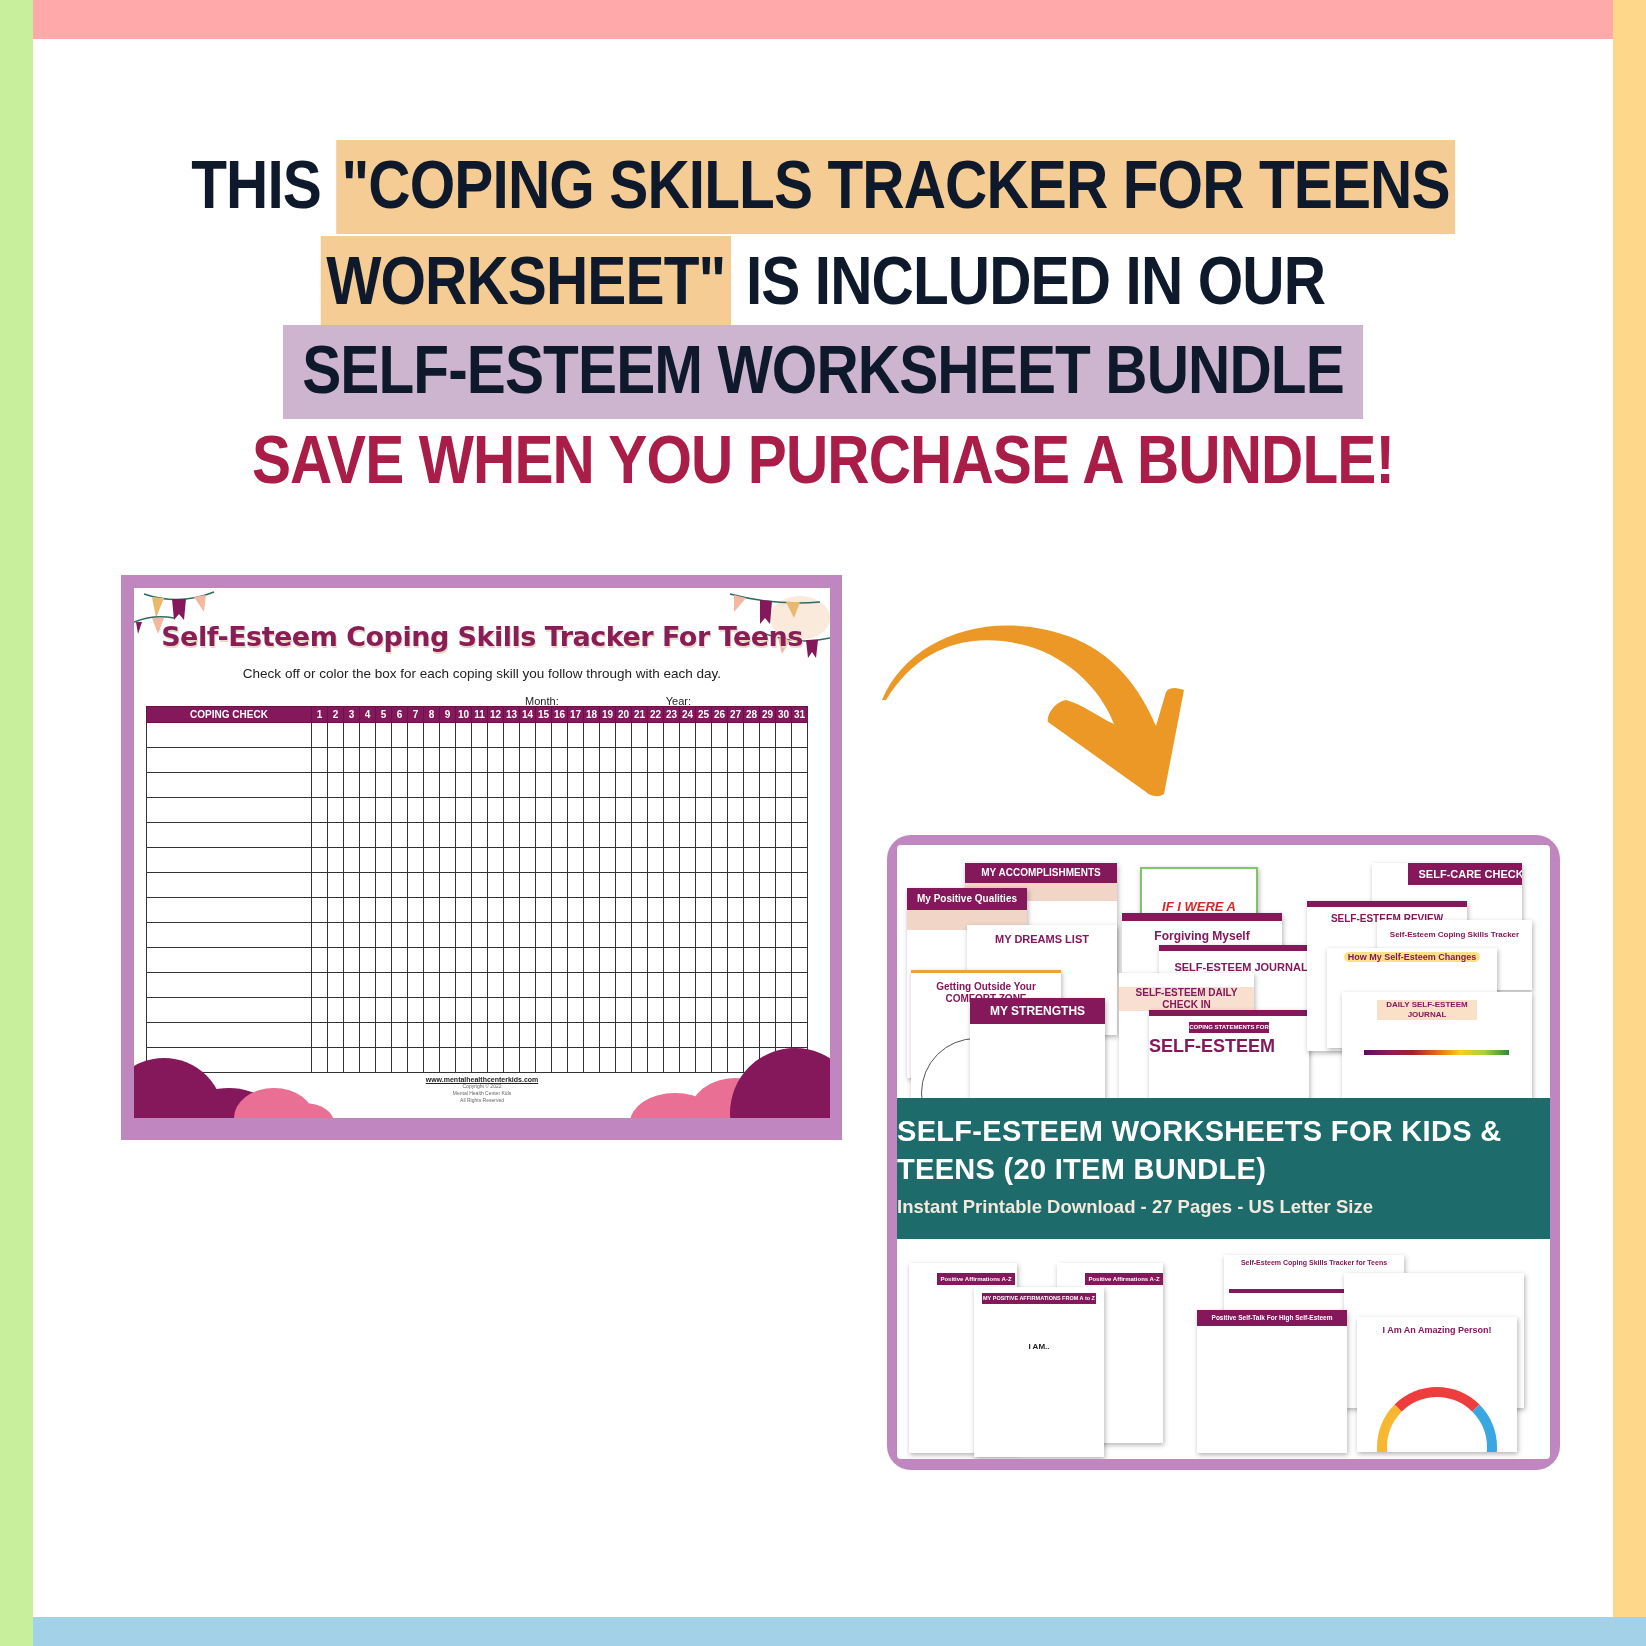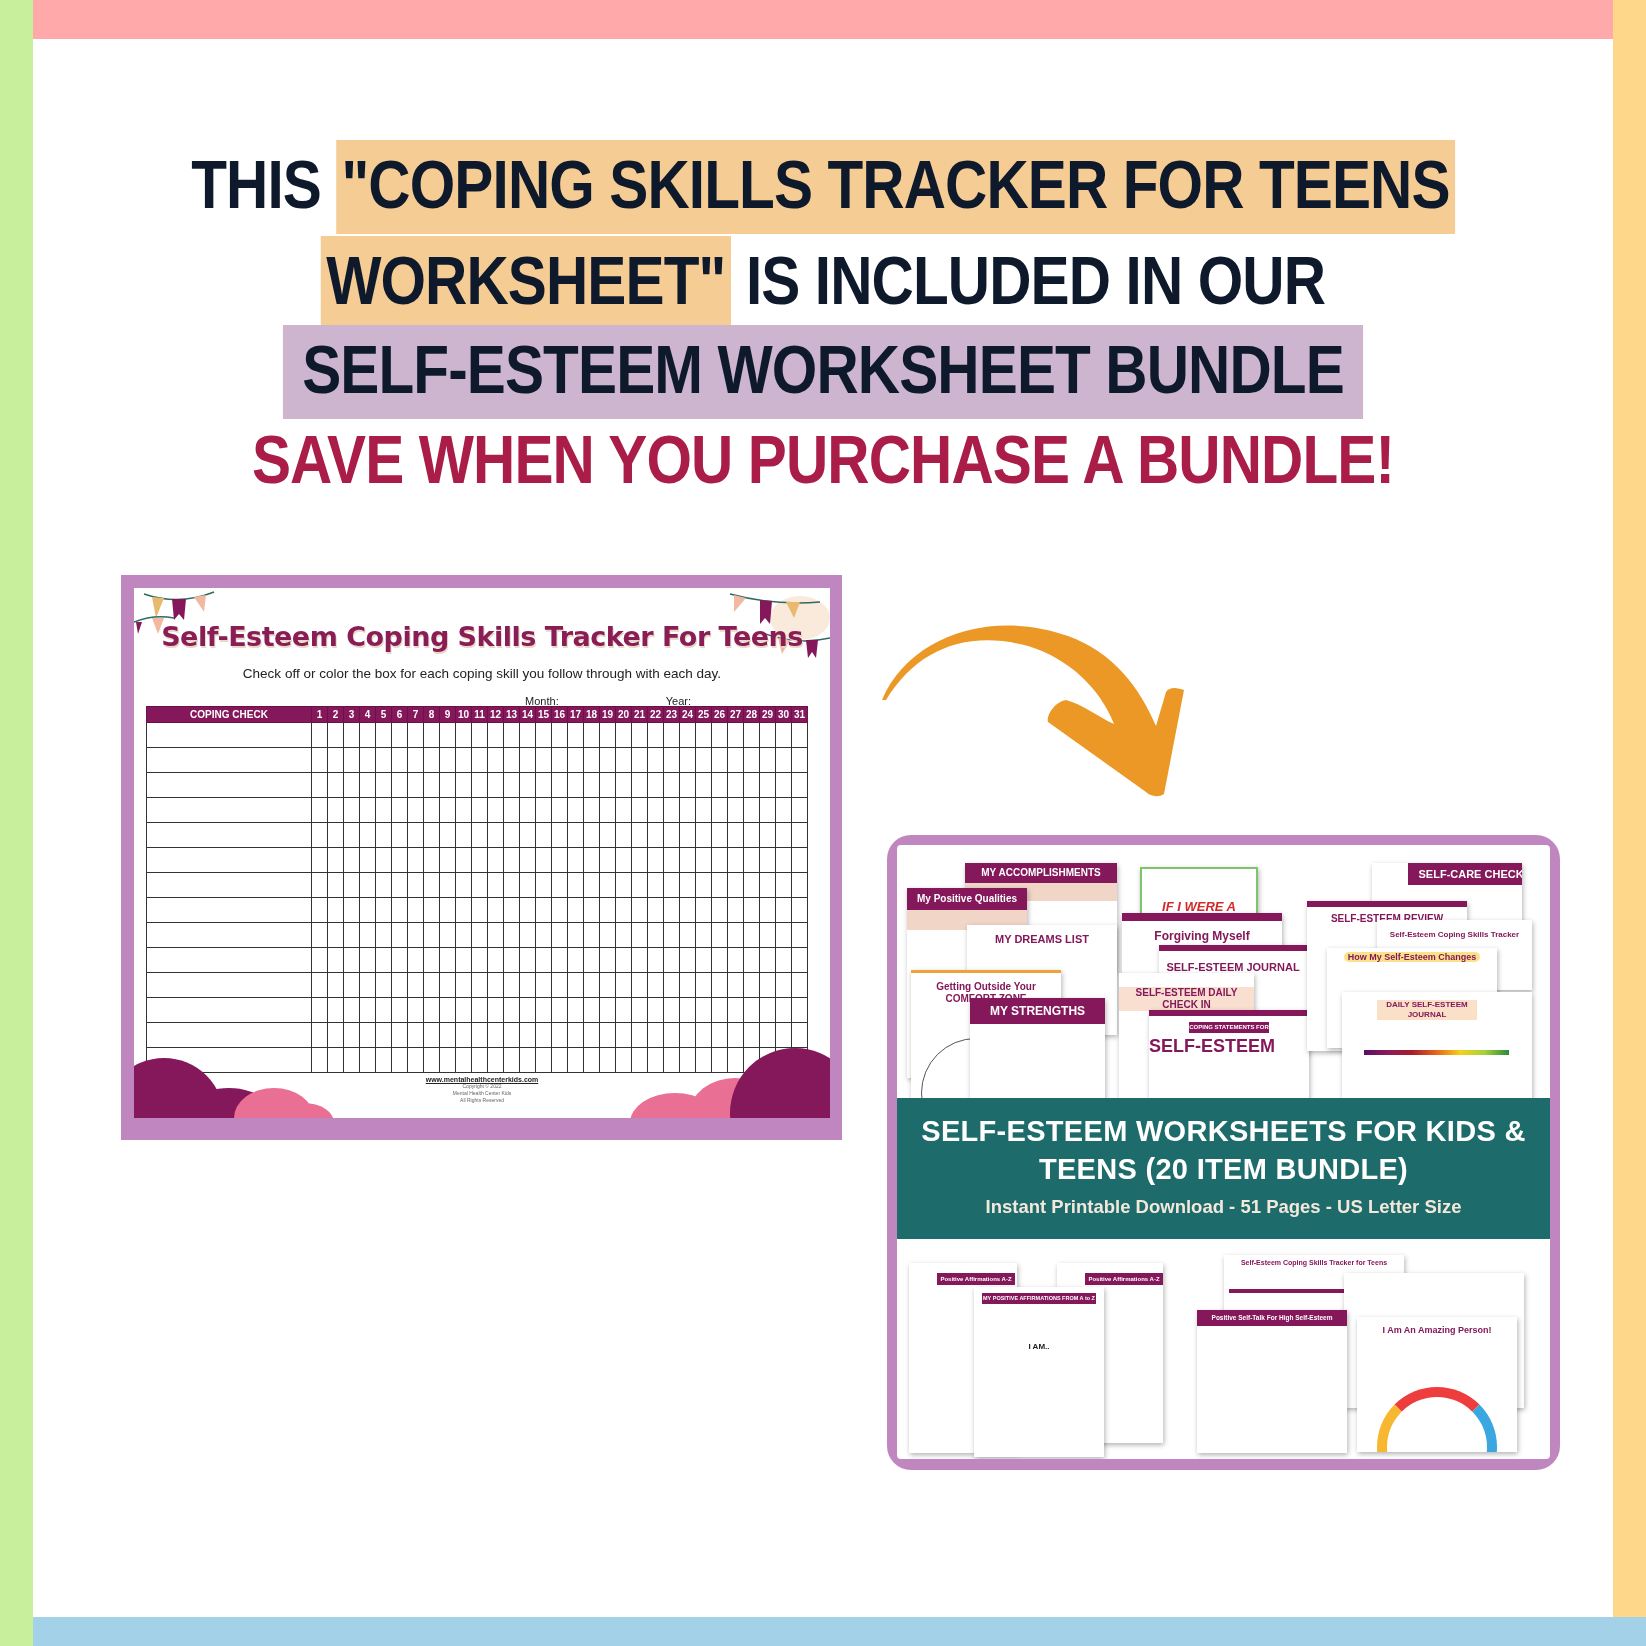--- a/index.html
+++ b/index.html
@@ -42,21 +42,21 @@
   .tr-copy { font-size: 5px; color: #666; line-height: 7px; }
   .cloud { position: absolute; border-radius: 50%; }
 
   
   .arrow { position: absolute; left: 868px; top: 618px; width: 330px; height: 190px; }
 
   
   .bundle { position: absolute; left: 887px; top: 835px; width: 673px; height: 635px;
     background: #c086bf; border-radius: 24px; padding: 10px 10px 11px 10px; }
   .bundle-inner { position: relative; width: 100%; height: 100%; background: #fff; border-radius: 4px; overflow: hidden; }
-  .banner { position: absolute; left: 0; top: 253px; width: 100%; height: 141px; background: #1d6b6a; text-align: center; color: #fff; }
+  .banner { position: absolute; left: 0; top: 253px; width: 100%; height: 141px; background: #1d6b6a; text-align: left; color: #fff; }
   .banner-title { font-weight: bold; font-size: 29px; line-height: 38px; padding-top: 14px; letter-spacing: 0.3px; }
   .banner-sub { font-weight: bold; font-size: 18.5px; color: #f3e8dc; margin-top: 8px; }
 
   .page { position: absolute; background: #fff; box-shadow: 1px 2px 5px rgba(0,0,0,0.3); overflow: hidden; }
   .ptitle { position: absolute; left: 0; width: 100%; text-align: center; font-weight: bold; color: #fff; background: #84185a; }
   .ptitle.dark { background: transparent; color: #84185a; }
 </style>
 </head>
 <body>
 
@@ -700,21 +700,21 @@
       <div class="ptitle" style="top:0;height:26px;font-size:12px;line-height:26px;">MY STRENGTHS</div>
     </div>
 
     <div class="page" style="left:243px;top:22px;width:118px;height:90px;border:2px solid #7dc46a;">
       <div class="ptitle dark" style="top:30px;font-size:13px;color:#d22a2a;font-style:italic;">IF I WERE A SUPERHERO</div>
     </div>
     <div class="page" style="left:225px;top:68px;width:160px;height:120px;border-top:8px solid #84185a;">
       <div class="ptitle dark" style="top:8px;font-size:12px;">Forgiving Myself</div>
     </div>
     <div class="page" style="left:262px;top:100px;width:148px;height:110px;border-top:6px solid #84185a;">
-      <div class="ptitle dark" style="top:10px;font-size:11px;">SELF-ESTEEM JOURNAL</div>
+      <div class="ptitle dark" style="top:10px;font-size:11px;margin-left:8px;">SELF-ESTEEM JOURNAL</div>
     </div>
     <div class="page" style="left:222px;top:128px;width:135px;height:130px;">
       <div class="ptitle dark" style="top:14px;font-size:10px;line-height:12px;background:#f9dfcf;">SELF-ESTEEM DAILY CHECK IN</div>
     </div>
     <div class="page" style="left:252px;top:165px;width:160px;height:100px;border-top:6px solid #84185a;">
       <div class="ptitle" style="top:6px;left:40px;width:80px;height:11px;font-size:6px;line-height:11px;">COPING STATEMENTS FOR SELF-ESTEEM</div>
       <div style="position:absolute;top:20px;width:100%;text-align:left;font-weight:bold;color:#84185a;font-size:18px;">SELF-ESTEEM</div>
     </div>
 
     <div class="page" style="left:475px;top:18px;width:150px;height:70px;">
@@ -729,21 +729,21 @@
     <div class="page" style="left:430px;top:103px;width:170px;height:100px;">
       <div class="ptitle dark" style="top:4px;font-size:9px;background:#fbe28a;border-radius:10px;width:80%;left:10%;">How My Self-Esteem Changes</div>
     </div>
     <div class="page" style="left:445px;top:147px;width:190px;height:110px;">
       <div class="ptitle dark" style="top:8px;left:35px;width:100px;font-size:8px;line-height:10px;background:#fbe0c8;">DAILY SELF-ESTEEM JOURNAL</div>
       <div style="position:absolute;left:22px;top:58px;width:145px;height:5px;background:linear-gradient(90deg,#5a0d6b,#8b1d56,#a71d2a,#e6661a,#f5d21b,#a2d23a,#2a8a3a);"></div>
     </div>
 
     <div class="banner">
       <div class="banner-title">SELF-ESTEEM WORKSHEETS FOR KIDS &amp; TEENS (20 ITEM BUNDLE)</div>
-      <div class="banner-sub">Instant Printable Download - 51 Pages - US Letter Size</div>
+      <div class="banner-sub">Instant Printable Download - 27 Pages - US Letter Size</div>
     </div>
 
     <div class="page" style="left:12px;top:418px;width:108px;height:190px;">
       <div class="ptitle" style="top:10px;left:28px;width:78px;height:12px;font-size:6px;line-height:12px;">Positive Affirmations A-Z</div>
     </div>
     <div class="page" style="left:160px;top:418px;width:106px;height:180px;">
       <div class="ptitle" style="top:10px;left:28px;width:78px;height:12px;font-size:6px;line-height:12px;">Positive Affirmations A-Z</div>
     </div>
     <div class="page" style="left:77px;top:442px;width:130px;height:170px;">
       <div class="ptitle" style="top:6px;left:8px;width:114px;height:11px;font-size:5.5px;line-height:11px;">MY POSITIVE AFFIRMATIONS FROM A to Z</div>

